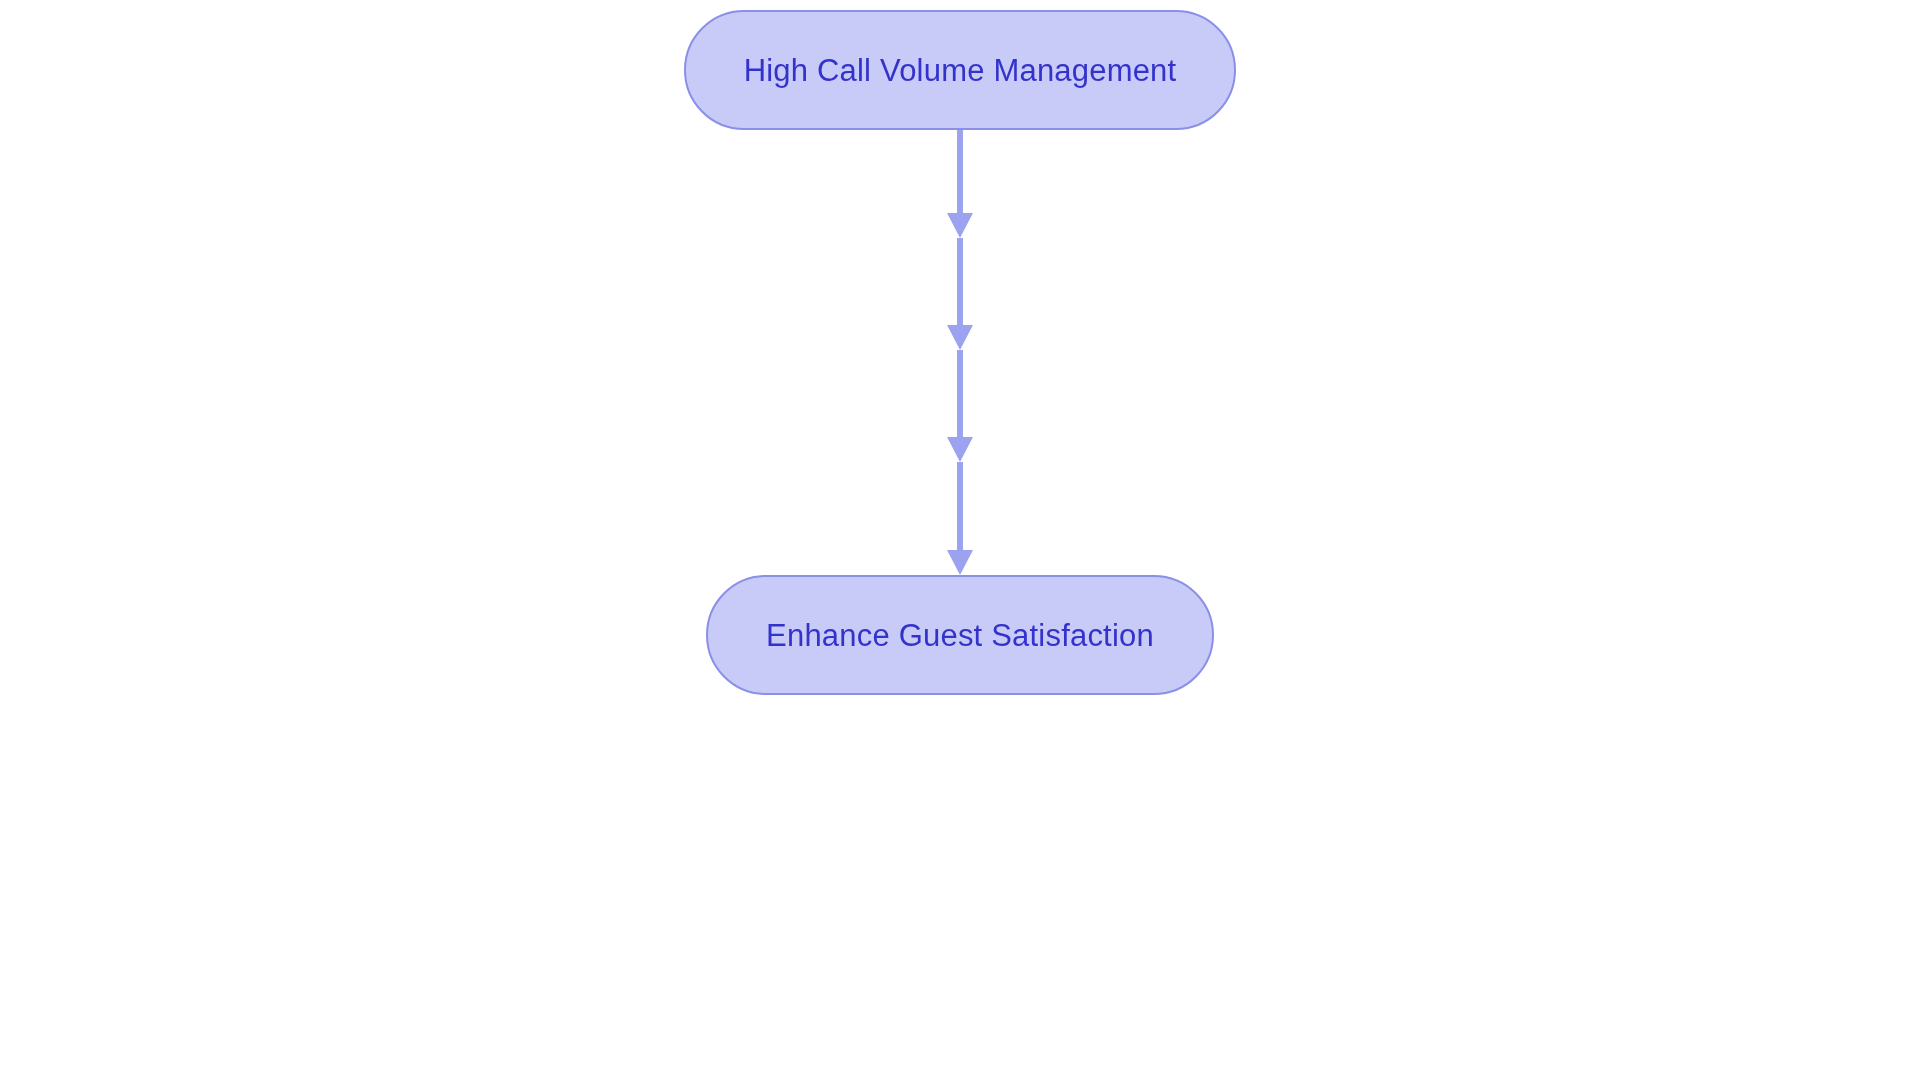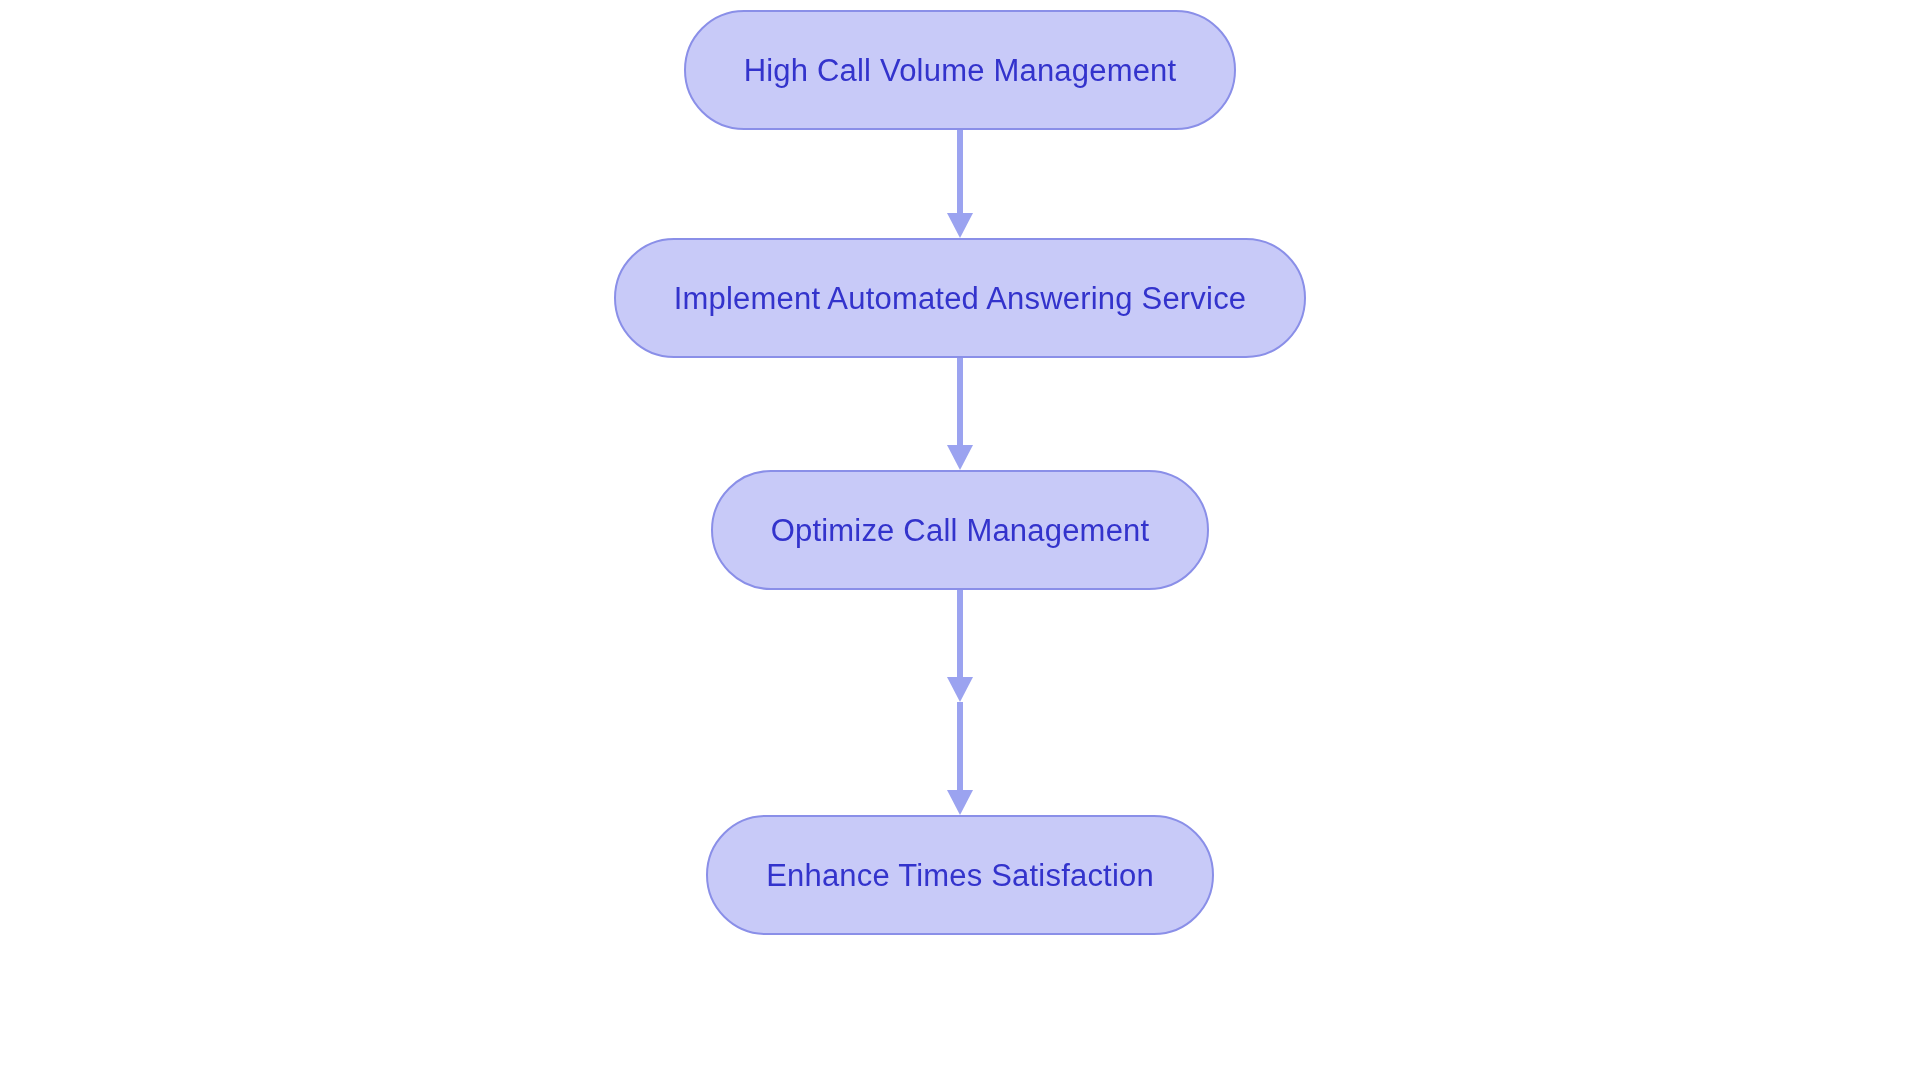--- a/index.html
+++ b/index.html
@@ -86,42 +86,36 @@
 
     <div class="node">
       <span class="node-label">High Call Volume Management</span>
     </div>
 
     <div class="connector gap-1">
       <div class="connector-line"></div>
       <div class="connector-arrowhead"></div>
     </div>
 
-    <div class="node">
-      <span class="node-label">Implement Automated Answering Service</span>
-    </div>
 
     <div class="connector gap-2">
       <div class="connector-line"></div>
       <div class="connector-arrowhead"></div>
     </div>
 
-    <div class="node">
-      <span class="node-label">Optimize Call Management</span>
-    </div>
 
     <div class="connector gap-3">
       <div class="connector-line"></div>
       <div class="connector-arrowhead"></div>
     </div>
 
 
     <div class="connector gap-4">
       <div class="connector-line"></div>
       <div class="connector-arrowhead"></div>
     </div>
 
     <div class="node">
-      <span class="node-label">Enhance Times Satisfaction</span>
+      <span class="node-label">Enhance Guest Satisfaction</span>
     </div>
 
   </div>
 </div>
 
 </body></html>

